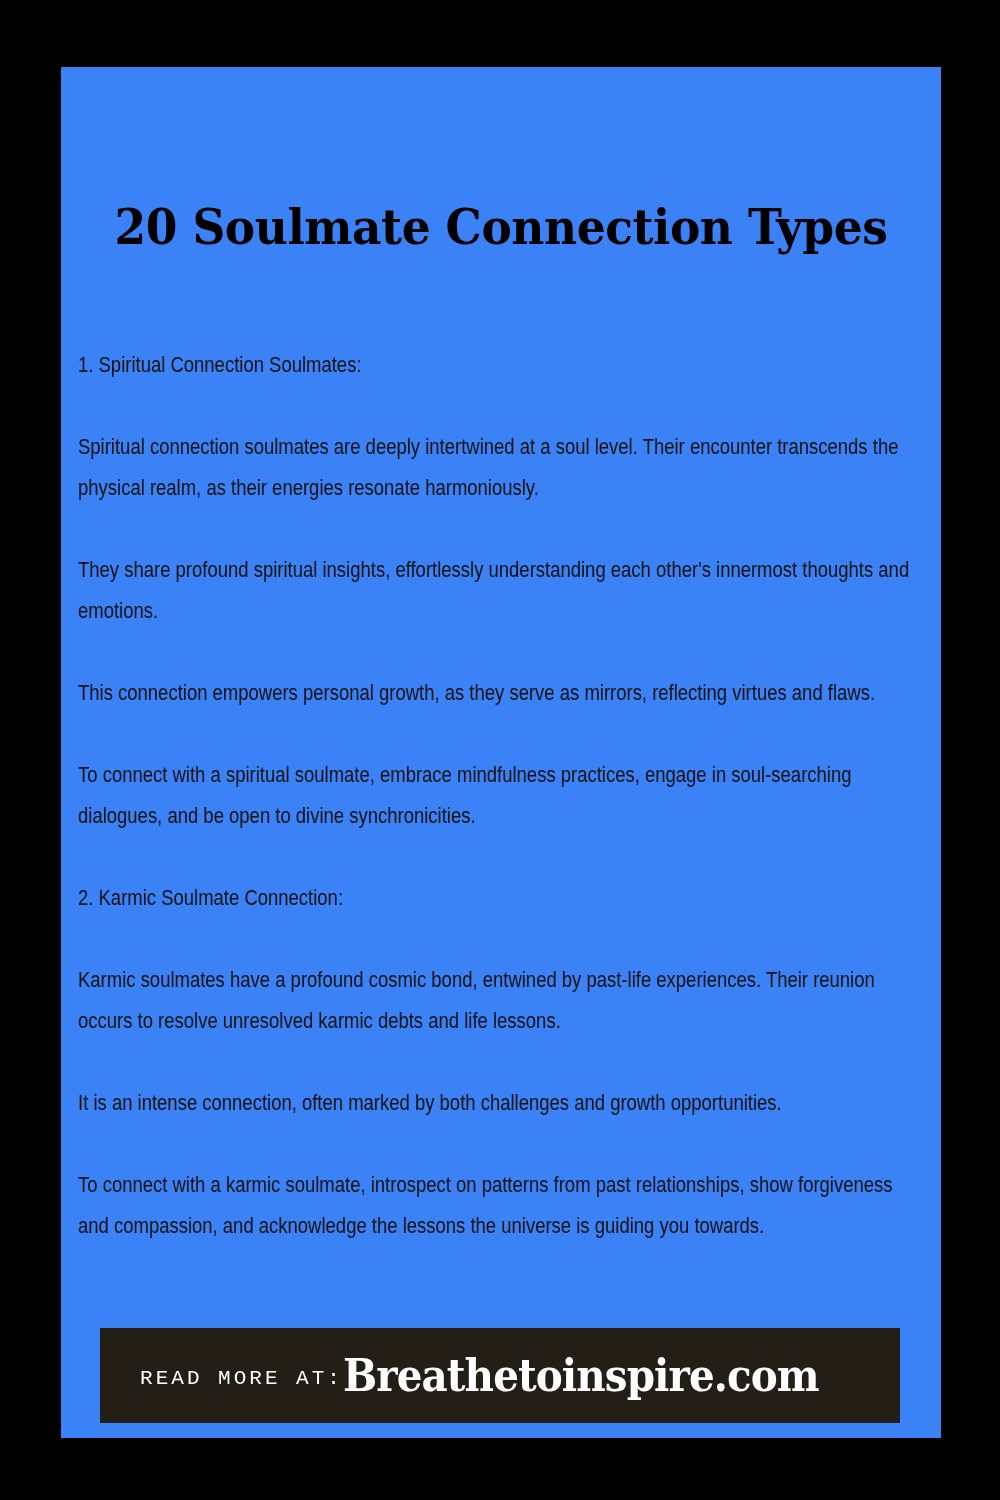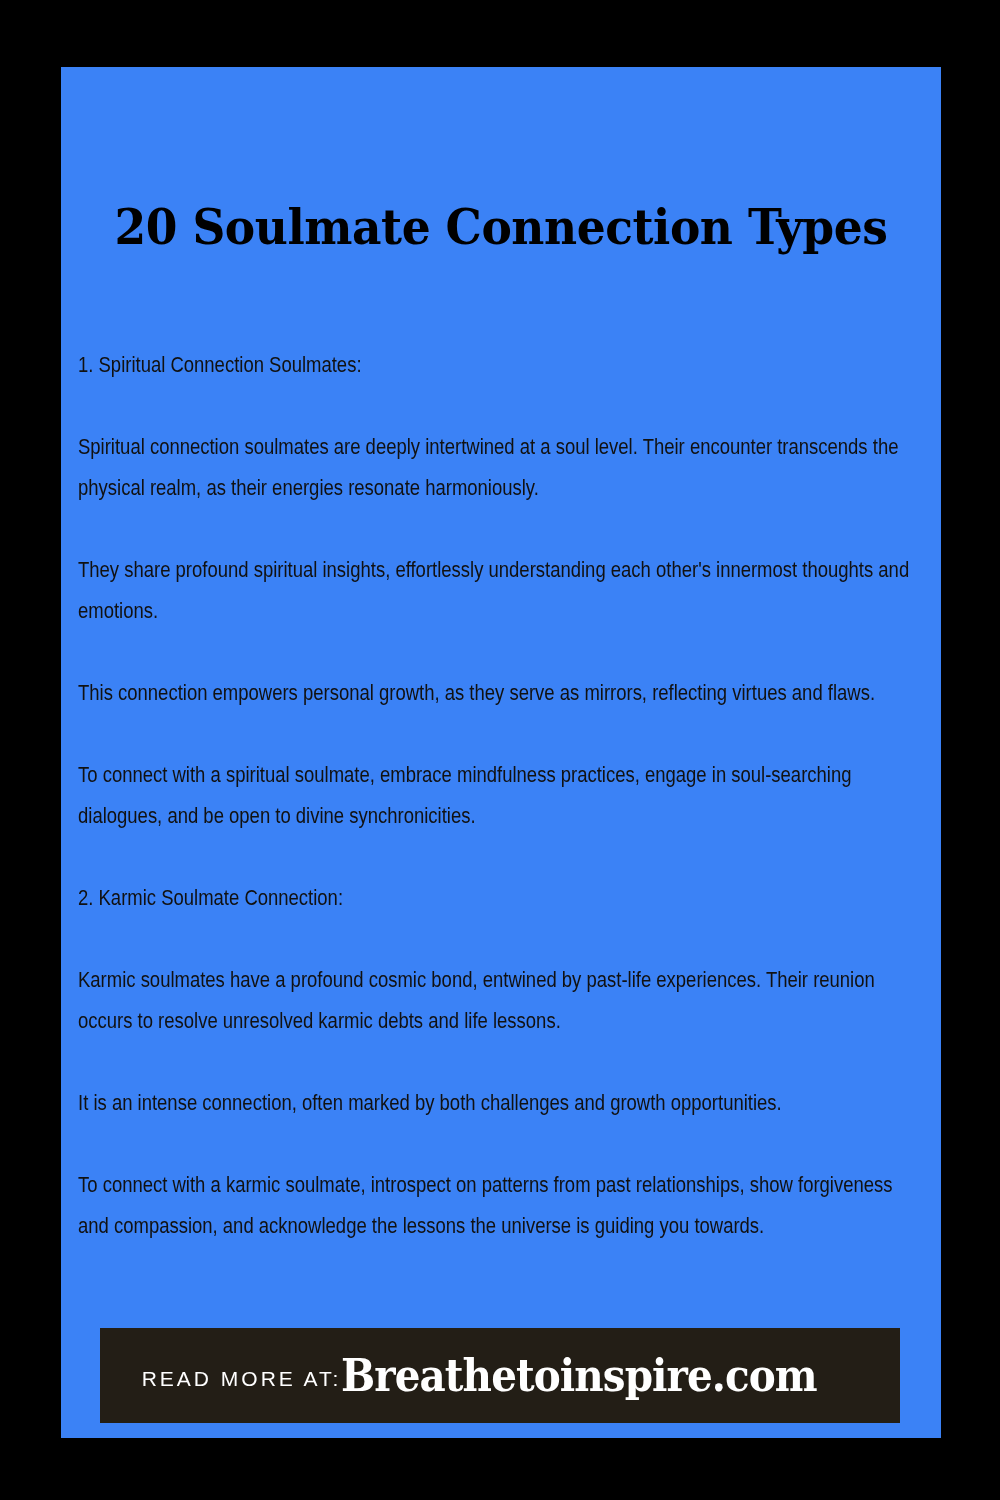--- a/index.html
+++ b/index.html
@@ -66,21 +66,21 @@
       left: 39px;
       top: 1261px;
       width: 800px;
       height: 95px;
       background: #231e16;
       display: flex;
       align-items: center;
       justify-content: center;
     }
     .banner-label {
-      font-family: Liberation Sans, sans-serif;
+      font-family: Liberation Mono, monospace;
       font-size: 21px;
       letter-spacing: 3px;
       color: #ffffff;
       margin-top: 6px;
     }
     .banner-site {
       font-family: "DejaVu Serif", "Liberation Serif", serif;
       font-weight: bold;
       font-size: 44px;
       color: #ffffff;

